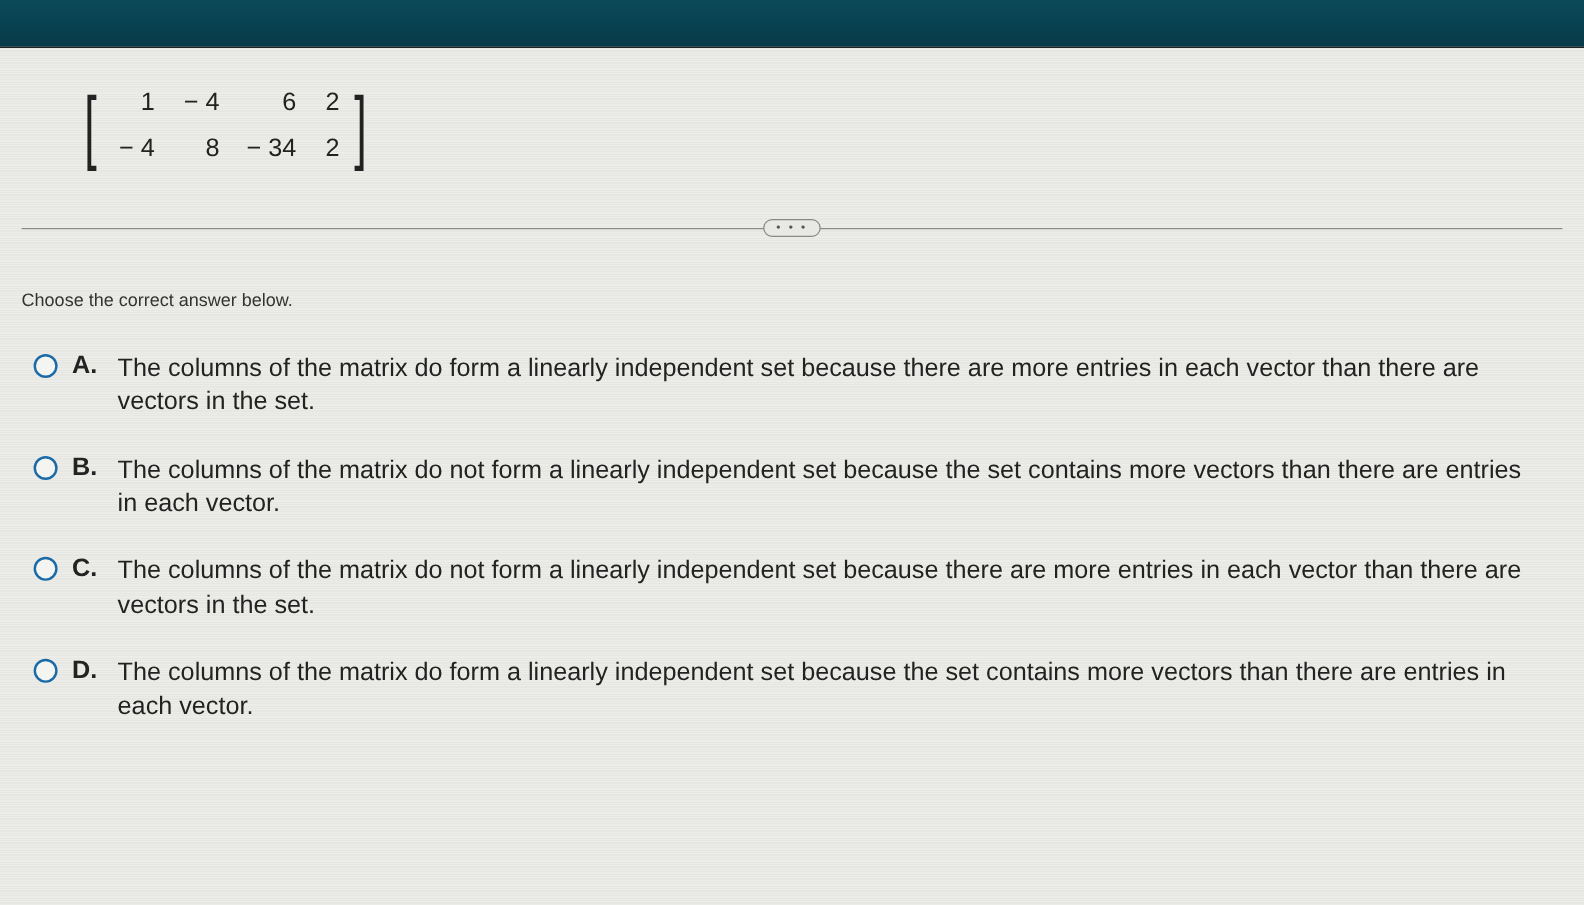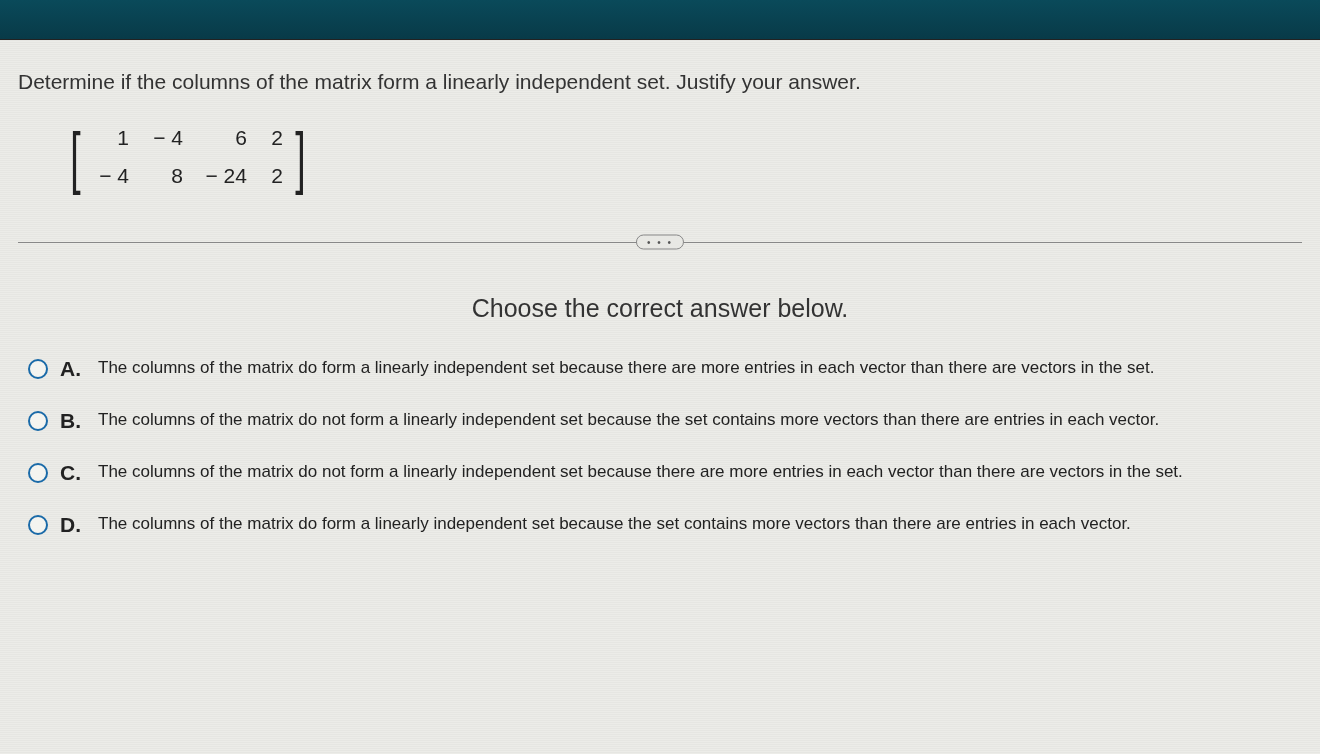--- a/index.html
+++ b/index.html
@@ -82,24 +82,23 @@
     background: #e8e8e4;
     border: 1px solid #888;
     border-radius: 10px;
     font-size: 10px;
     letter-spacing: 2px;
     color: #555;
     padding: 1px 10px;
     cursor: pointer;
   }
   .prompt {
-    font-size: 25px;
+    font-size: 15px;
     color: #333;
     margin-bottom: 34px;
-    text-align: center;
   }
   .option {
     display: flex;
     align-items: flex-start;
     gap: 12px;
     margin-bottom: 28px;
     padding-left: 10px;
   }
   .radio {
     width: 20px;
@@ -112,48 +111,47 @@
     cursor: pointer;
   }
   .opt-letter {
     font-size: 21px;
     font-weight: bold;
     color: #222;
     width: 26px;
     flex: 0 0 26px;
   }
   .opt-text {
-    font-size: 17px;
+    font-size: 21px;
     color: #222;
     line-height: 1.35;
     max-width: 1180px;
   }
 </style>
 </head>
 <body>
 
 <div class="topbar"></div>
 
 <div class="page">
 
-  <div class="question-text">Determine if the columns of the matrix form a linearly independent set. Justify your answer.</div>
 
   <div class="matrix-row">
     <div class="bracket">[</div>
     <div class="matrix-body">
       <div class="mrow">
         <span class="m1">1</span>
         <span class="m2">− 4</span>
         <span class="m3">6</span>
         <span class="m4">2</span>
       </div>
       <div class="mrow">
         <span class="m1">− 4</span>
         <span class="m2">8</span>
-        <span class="m3">− 24</span>
+        <span class="m3">− 34</span>
         <span class="m4">2</span>
       </div>
     </div>
     <div class="bracket">]</div>
   </div>
 
   <div class="divider-wrap">
     <div class="divider-line"></div>
     <div class="divider-pill">• • •</div>
   </div>

